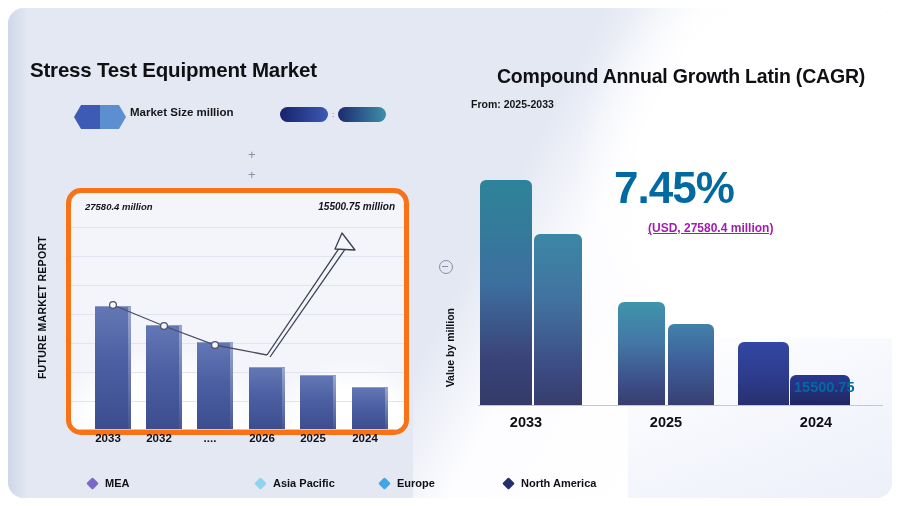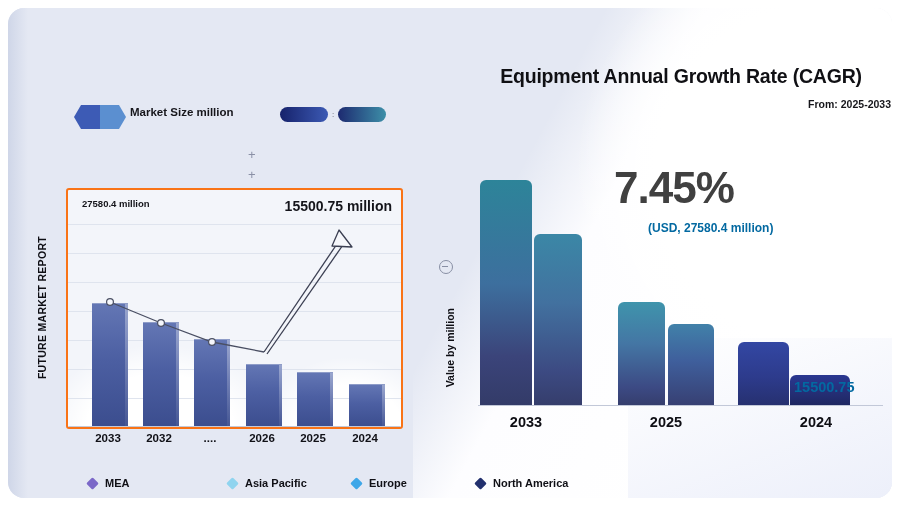--- a/index.html
+++ b/index.html
@@ -57,37 +57,38 @@
   .pill.b{background:linear-gradient(90deg,#1d2a70 0%,#3d8fa8 100%);}
   .pill-colon{font-size:8px;color:#5a5a66;}
 
   .plus{position:absolute;color:#8a90a6;font-size:13px;line-height:1;}
   .plus.p1{left:240px;top:140px;}
   .plus.p2{left:240px;top:160px;}
 
   
   .lchart{
     position:absolute;left:58px;top:180px;width:333px;height:237px;
-    background:#f3f5fa;border:2px solid #f97316;border-radius:3px;
+    background:#f3f5fa;border:5px solid #f97316;border-radius:15px;
     overflow:hidden;
+    font-style:italic;
   }
   .lchart .mount{
     position:absolute;left:-6px;bottom:0;width:350px;height:150px;
     background:radial-gradient(ellipse 160px 115px at 28% 100%, #ffffff 0%, #ffffff 46%, rgba(255,255,255,0) 72%),
                radial-gradient(ellipse 120px 95px at 82% 100%, #ffffff 0%, #ffffff 44%, rgba(255,255,255,0) 74%);
   }
   .gridline{position:absolute;left:0;width:100%;height:1px;background:#dfe4ee;}
   .axisline{position:absolute;left:0;width:100%;height:1px;background:#c4cad9;bottom:0;}
 
   .lab-left{
     position:absolute;left:14px;top:8px;font-size:9.5px;font-weight:bold;
     color:#14141a;white-space:nowrap;
   }
   .lab-right{
-    position:absolute;right:9px;top:8px;font-size:14px;font-weight:bold;
+    position:absolute;right:9px;top:8px;font-size:10px;font-weight:bold;
     color:#14141a;white-space:nowrap;
   }
 
   .bars{position:absolute;left:0;bottom:0;width:100%;height:237px;}
   .lbar{
     position:absolute;bottom:0;width:36px;
     background:linear-gradient(180deg,#6376b4 0%,#4c5fa2 45%,#3b4d8e 100%);
     border-top:1px solid #8e9cc8;
   }
   .lbar::after{
@@ -130,31 +131,31 @@
   .lg-dot{width:9px;height:9px;transform:rotate(45deg);border-radius:1.5px;}
   .lg-text{font-size:11px;font-weight:bold;color:#101016;white-space:nowrap;}
 
   
   .r-title{
     position:absolute;left:463px;top:57px;width:420px;text-align:center;
     font-size:19.5px;font-weight:bold;color:#101014;letter-spacing:-0.2px;
     white-space:nowrap;
   }
   .r-sub{
-    position:absolute;left:463px;top:90px;width:420px;text-align:right;
+    position:absolute;left:463px;top:90px;width:420px;text-align:left;
     font-size:10.5px;font-weight:bold;color:#16161b;
   }
   .cagr{
     position:absolute;left:606px;top:158px;
-    font-size:44px;font-weight:bold;color:#404040;letter-spacing:-1px;
+    font-size:44px;font-weight:bold;color:#0369a1;letter-spacing:-1px;
     line-height:1;
   }
   .cagr-sub{
     position:absolute;left:640px;top:213px;
-    font-size:12px;font-weight:bold;color:#0369a1;white-space:nowrap;
+    font-size:12px;font-weight:bold;color:#a21caf;white-space:nowrap;text-decoration:underline;
   }
 
   .rchart{position:absolute;left:460px;top:150px;width:425px;height:270px;}
   .rbar{position:absolute;bottom:22px;border-radius:6px 6px 0 0;}
   .rbaseline{
     position:absolute;left:10px;bottom:22px;width:405px;height:1px;background:#c2c8d8;
   }
   .rxlab{
     position:absolute;bottom:-2px;font-size:14.5px;font-weight:bold;color:#0e0e14;
     transform:translateX(-50%);white-space:nowrap;
@@ -167,20 +168,21 @@
 </head>
 <body>
 
 <div id="root">
   <div class="card">
     <div class="leftsheen"></div>
     <div class="wedge2"></div>
     <div class="wedge"></div>
     <div class="wedge3"></div>
 
+    <div class="l-title">Stress Test Equipment Market</div>
 
     <div class="logo-wrap">
       <svg width="68" height="34" viewBox="0 0 68 34">
         <path d="M8 17 L15 5 L34 5 L34 29 L15 29 Z" fill="#3d5bb5"></path>
         <path d="M34 5 L53 5 L60 17 L53 29 L34 29 Z" fill="#5b8fd0"></path>
       </svg>
     </div>
     <div class="legend-ms">Market Size million</div>
 
     <div class="pill-group">
@@ -235,21 +237,21 @@
 
     <div class="xlabels">
       <div class="xlab" style="left:42px">2033</div>
       <div class="xlab" style="left:93px">2032</div>
       <div class="xlab" style="left:144px">....</div>
       <div class="xlab" style="left:196px">2026</div>
       <div class="xlab" style="left:247px">2025</div>
       <div class="xlab" style="left:299px">2024</div>
     </div>
 
-    <div class="r-title">Equipment Annual Growth Rate (CAGR)</div>
+    <div class="r-title">Compound Annual Growth Latin (CAGR)</div>
     <div class="r-sub">From: 2025-2033</div>
 
     <div class="rchart">
 
       <div class="rbar" style="left:12px;  width:52px; height:226px;
            background:linear-gradient(180deg,#2d8499 0%,#3d6f9e 46%,#3b447a 78%,#333b68 100%);"></div>
       <div class="rbar" style="left:66px;  width:48px; height:172px;
            background:linear-gradient(180deg,#3b87a6 0%,#42719f 40%,#3c4a82 80%,#353d6b 100%);"></div>
 
       <div class="rbar" style="left:150px; width:47px; height:104px;
@@ -267,21 +269,21 @@
       <div class="rxlab" style="left:58px">2033</div>
       <div class="rxlab" style="left:198px">2025</div>
       <div class="rxlab" style="left:348px">2024</div>
     </div>
 
     <div class="cagr">7.45%</div>
     <div class="cagr-sub">(USD, 27580.4 million)</div>
     <div class="rvalue">15500.75</div>
 
     <div class="legend">
-      <div class="lg-item" style="width:140px">
+      <div class="lg-item" style="width:168px">
         <span class="lg-dot" style="background:#7b68c8"></span>
         <span class="lg-text">MEA</span>
       </div>
       <div class="lg-item" style="width:124px">
         <span class="lg-dot" style="background:#8fd4ef"></span>
         <span class="lg-text">Asia Pacific</span>
       </div>
       <div class="lg-item" style="width:124px">
         <span class="lg-dot" style="background:#3ea7e8"></span>
         <span class="lg-text">Europe</span>

